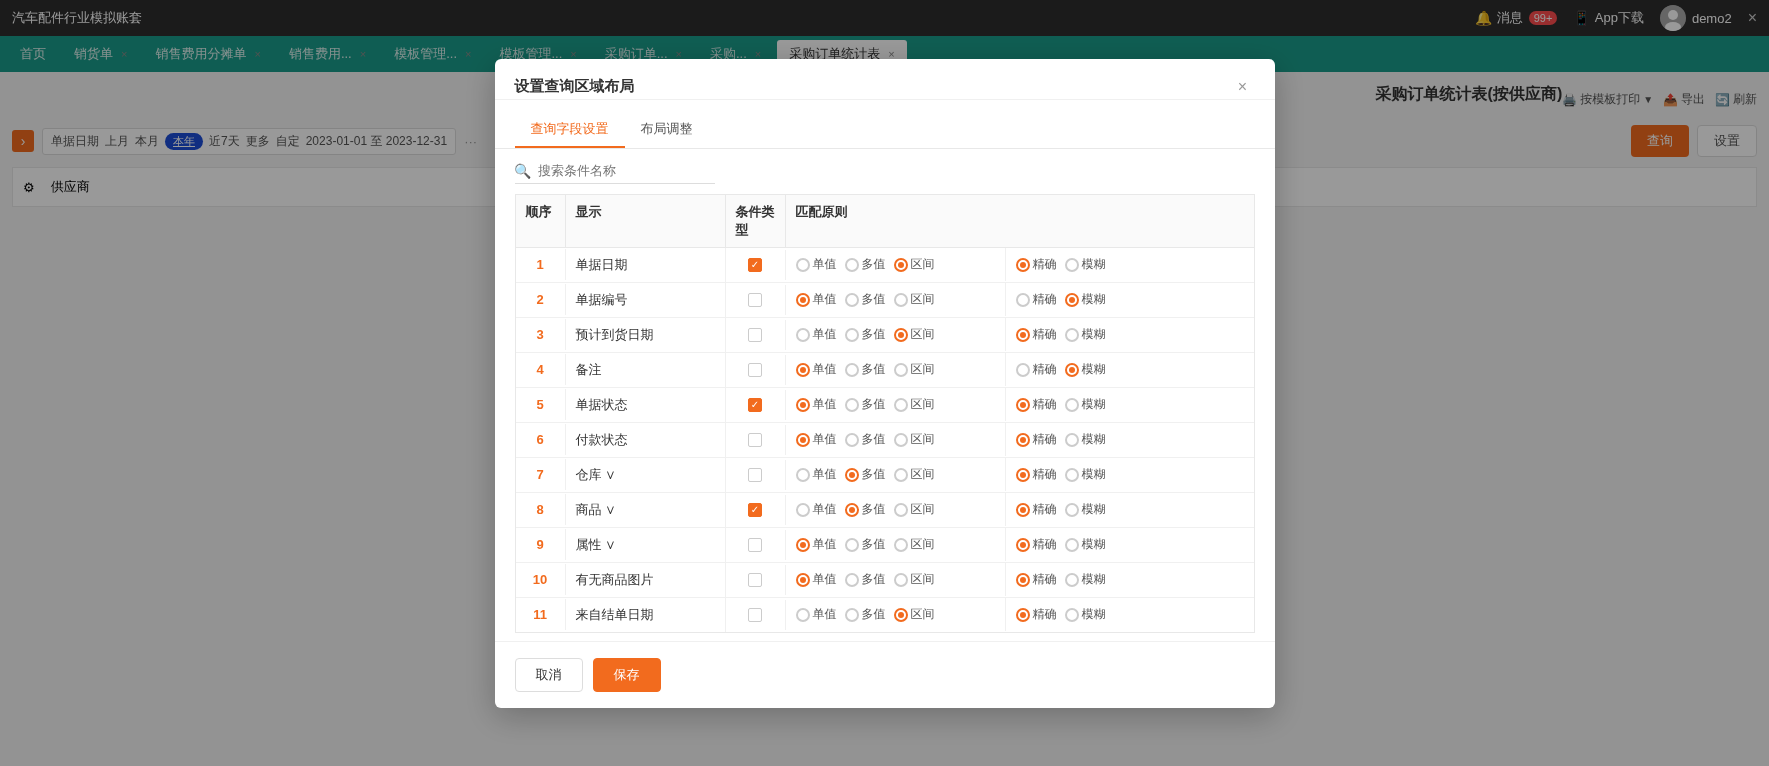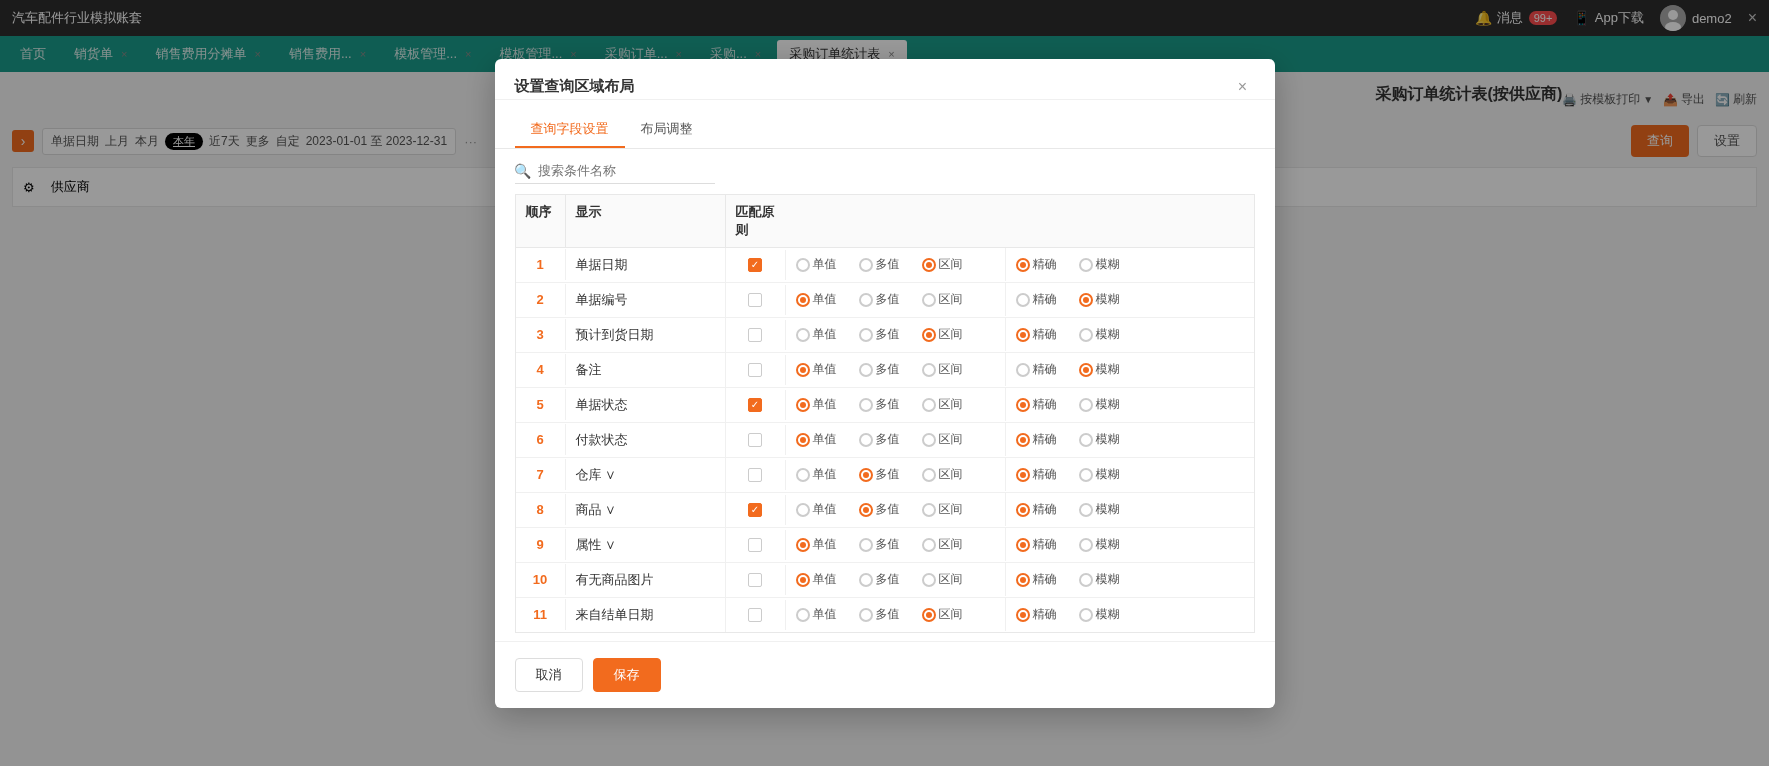--- a/index.html
+++ b/index.html
@@ -59,21 +59,21 @@
       align-items: center;
       gap: 6px;
       font-size: 12px;
       color: #555;
       background: #fff;
       border: 1px solid #ddd;
       border-radius: 3px;
       padding: 4px 8px;
     }
     .date-badge {
-      background: #000000;
+      background: #1d4ed8;
       color: #fff;
       border-radius: 10px;
       padding: 1px 8px;
       font-size: 11px;
       text-decoration: underline;
     }
 
     
     .table-header {
       background: #fff;
@@ -211,21 +211,21 @@
       display: flex;
       align-items: center;
     }
     .dt-cell:last-child { border-right: none; }
     .dt-cell.order { color: #f26b1e; font-weight: bold; justify-content: center; }
 
     
     .radio-group {
       display: flex;
       align-items: center;
-      gap: 22px;
+      gap: 8px;
     }
     .radio-item {
       display: flex;
       align-items: center;
       gap: 3px;
       font-size: 12px;
       color: #555;
       cursor: pointer;
     }
     .radio-circle {
@@ -458,20 +458,21 @@
         <span style="color:#999;font-size:14px;">🔍</span>
         <input type="text" style="border: none; outline: none; font-size: 13px; color: rgb(153, 153, 153); width: 160px;" placeholder="搜索条件名称">
       </div>
     </div>
 
     <div class="dialog-table">
 
       <div class="dt-header">
         <div class="dt-header-cell">顺序</div>
         <div class="dt-header-cell">显示</div>
+        <div class="dt-header-cell">条件类型</div>
         <div class="dt-header-cell">匹配原则</div>
       </div>
 
       <div class="dt-body" id="table-body">
           <div class="dt-row">
             <div class="dt-cell order">1</div>
             <div class="dt-cell">单据日期</div>
             <div class="dt-cell" style="justify-content: center;">
               <div class="checkbox checked">✓</div>
             </div>

